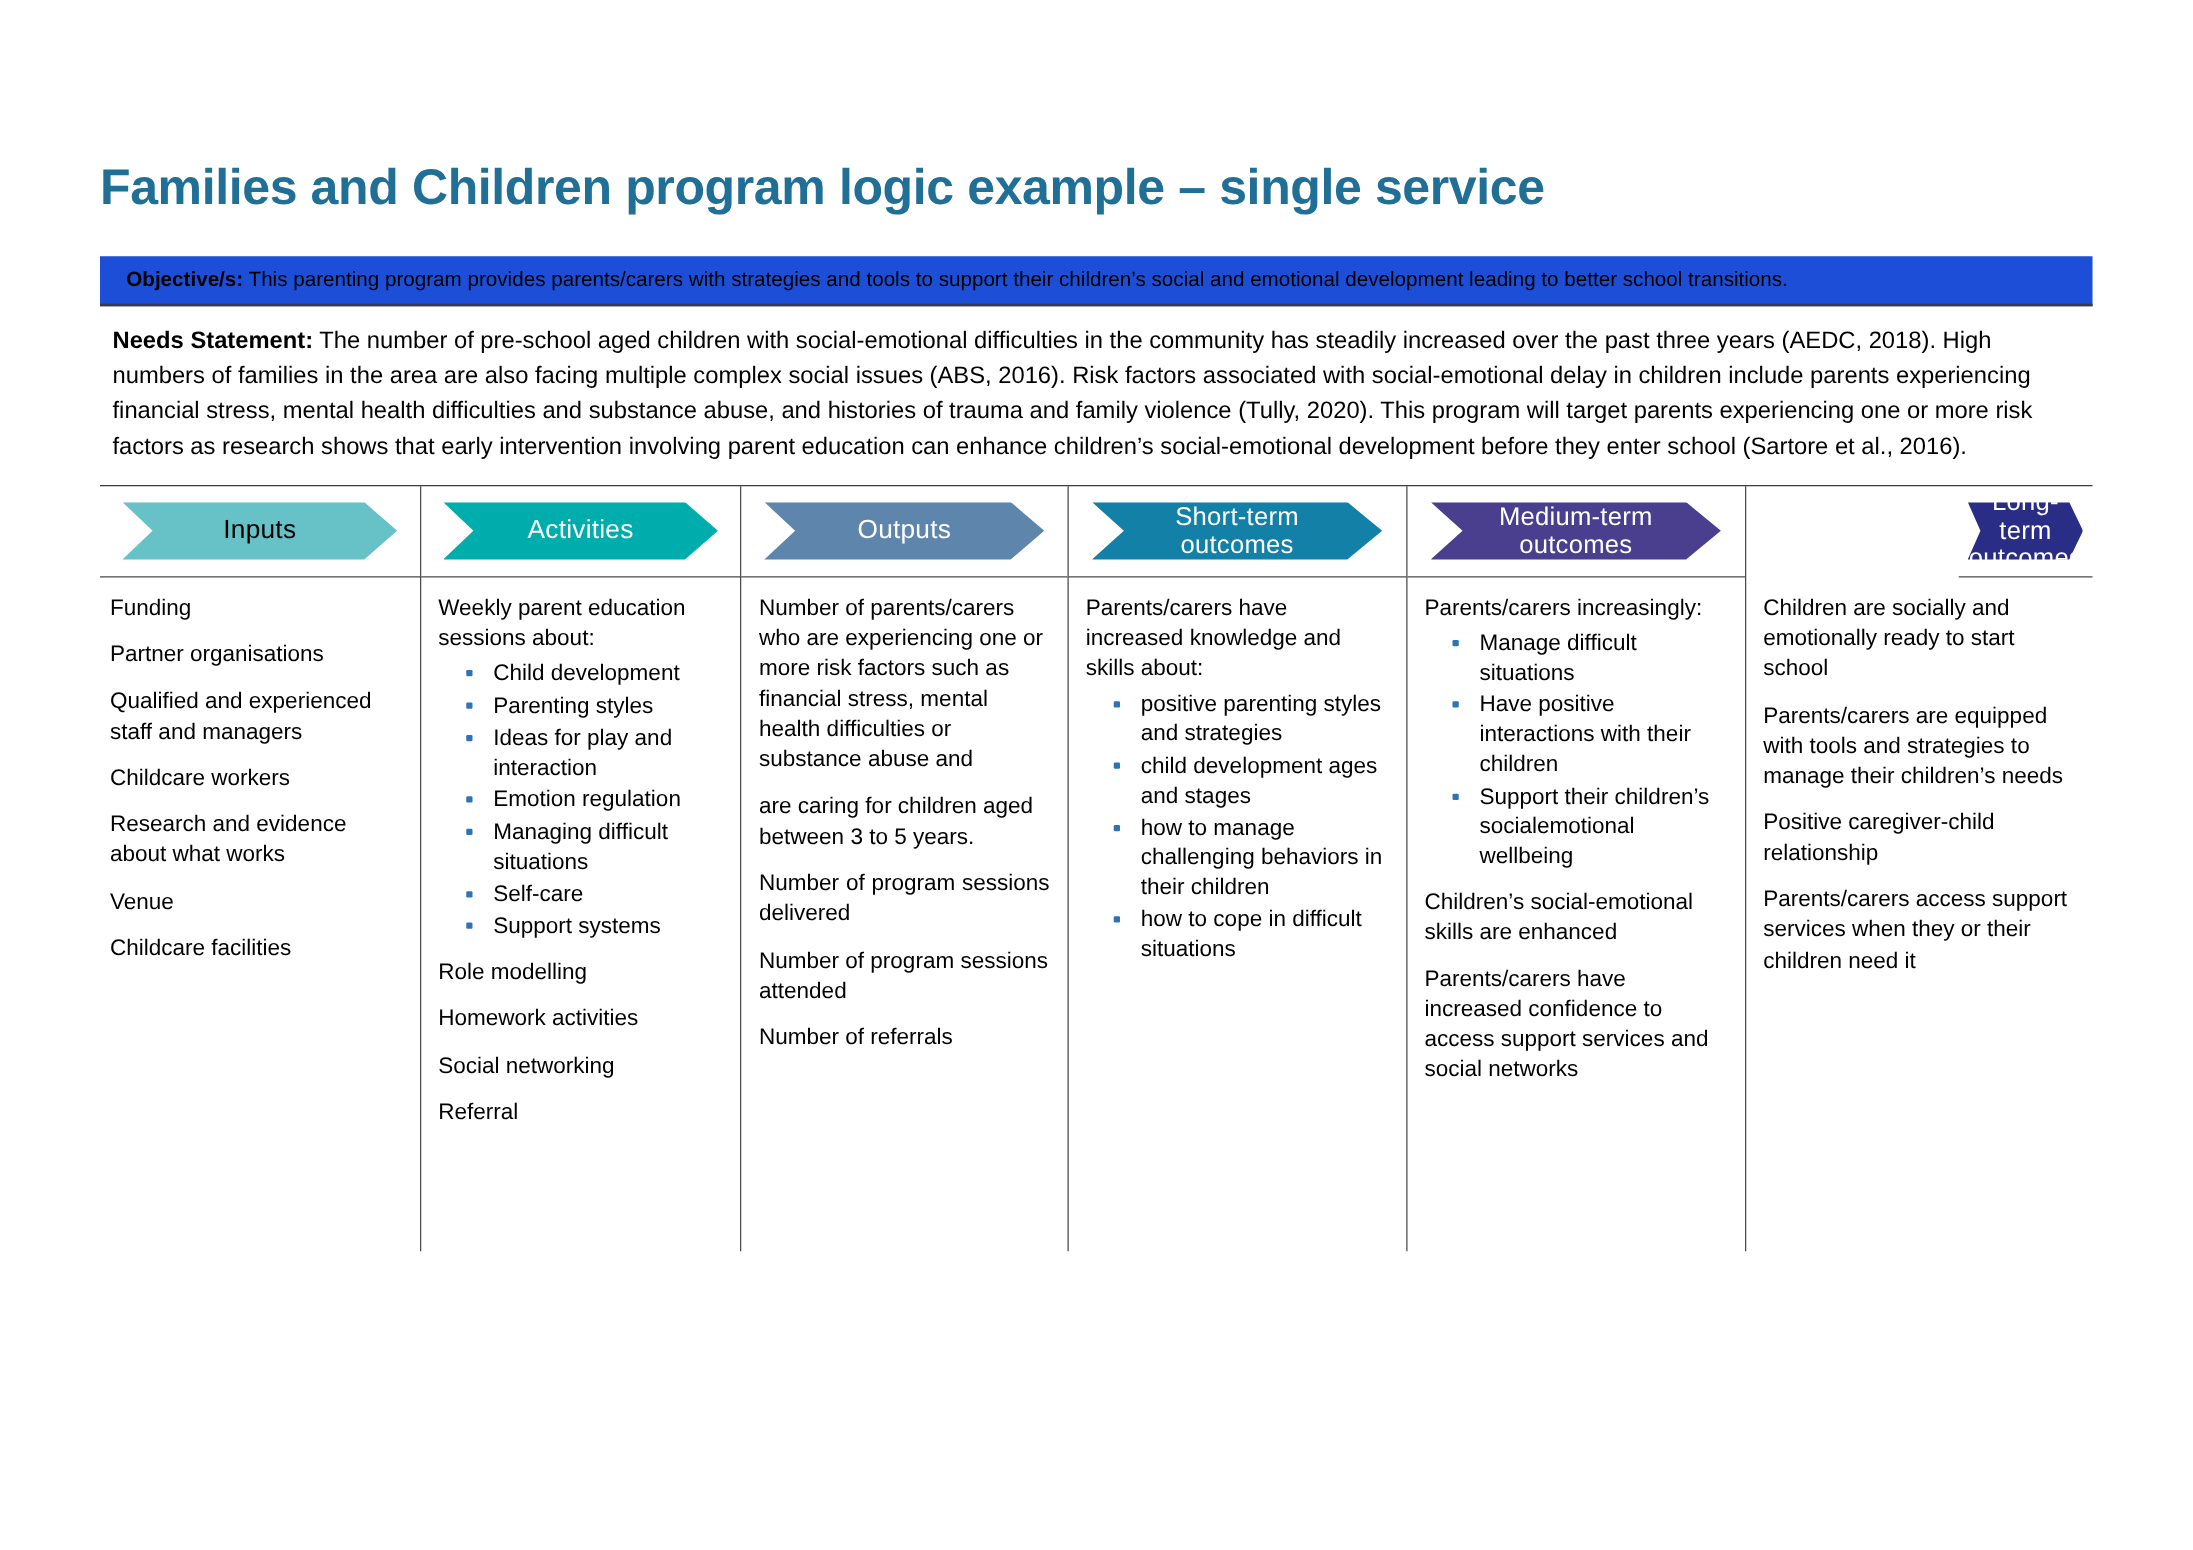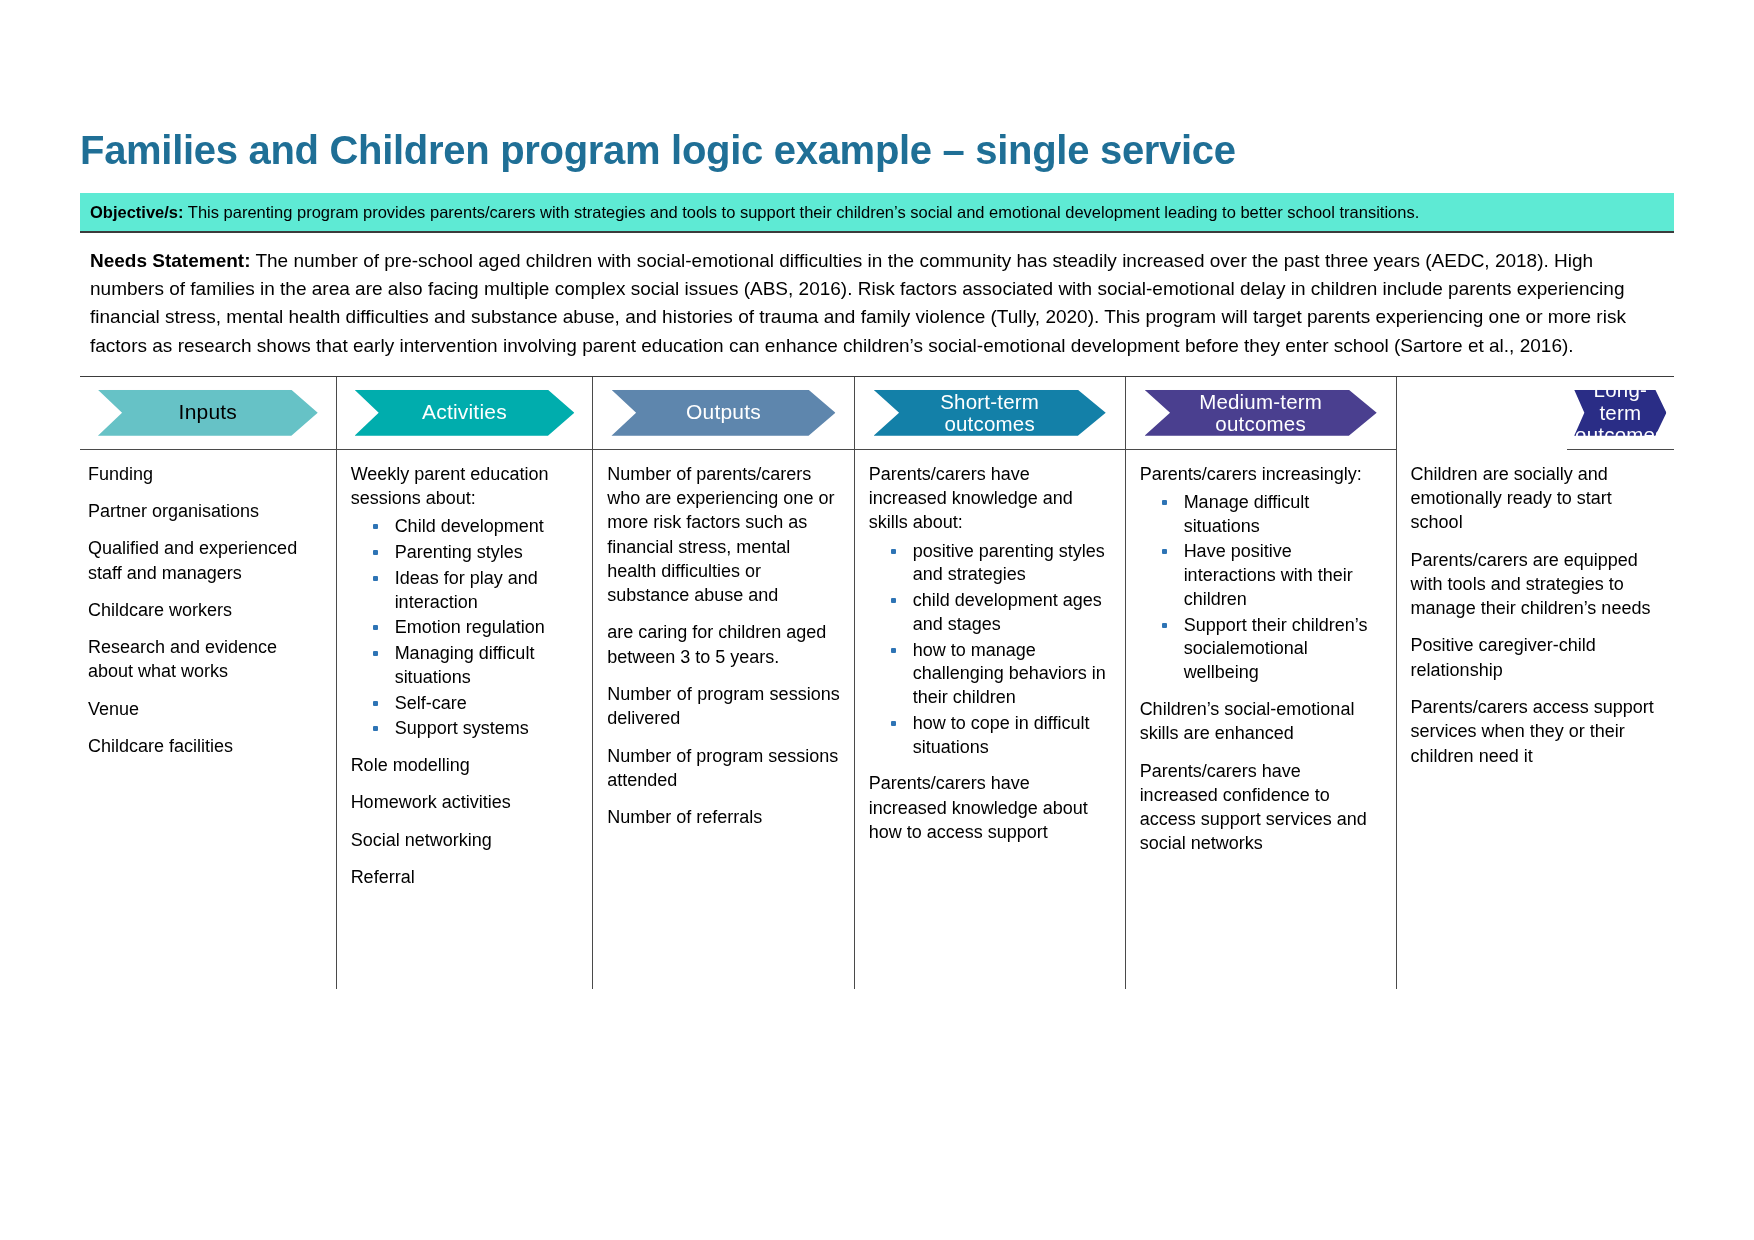--- a/index.html
+++ b/index.html
@@ -24,24 +24,24 @@
   .doc-title {
     font-size: 40px;
     font-weight: bold;
     color: #1F6F96;
     letter-spacing: -0.3px;
     margin: 0;
     padding-top: 128px;
     line-height: 1.12;
   }
   .objective-box {
-    margin-top: 20px;
-    background: #5eead4;
+    margin-top: 32px;
+    background: #1d4ed8;
     border-bottom: 2px solid #3b3b3b;
-    padding: 8px 10px 7px 10px;
+    padding: 8px 10px 7px 21px;
     font-size: 16.5px;
     line-height: 1.42;
   }
   .objective-box .lbl { font-weight: bold; }
   .needs {
     margin-top: 14px;
     font-size: 19px;
     line-height: 1.48;
     padding: 0 6px 0 10px;
   }
@@ -205,21 +205,20 @@
           </div>
         </div>
         <div class="col-body">
           <p class="para tight">Parents/carers have increased knowledge and skills about:</p>
           <ul class="bul">
             <li>positive parenting styles and strategies</li>
             <li>child development ages and stages</li>
             <li>how to manage challenging behaviors in their children</li>
             <li>how to cope in difficult situations</li>
           </ul>
-          <p class="para">Parents/carers have increased knowledge about how to access support</p>
         </div>
       </div>
       <div class="col col-medium">
         <div class="banner-wrap">
           <div class="banner two-line" style="background: rgb(74, 63, 143); color: rgb(255, 255, 255);">
             <span class="banner-label">Medium-term<br>outcomes</span>
           </div>
         </div>
         <div class="col-body">
           <p class="para tight">Parents/carers increasingly:</p>

